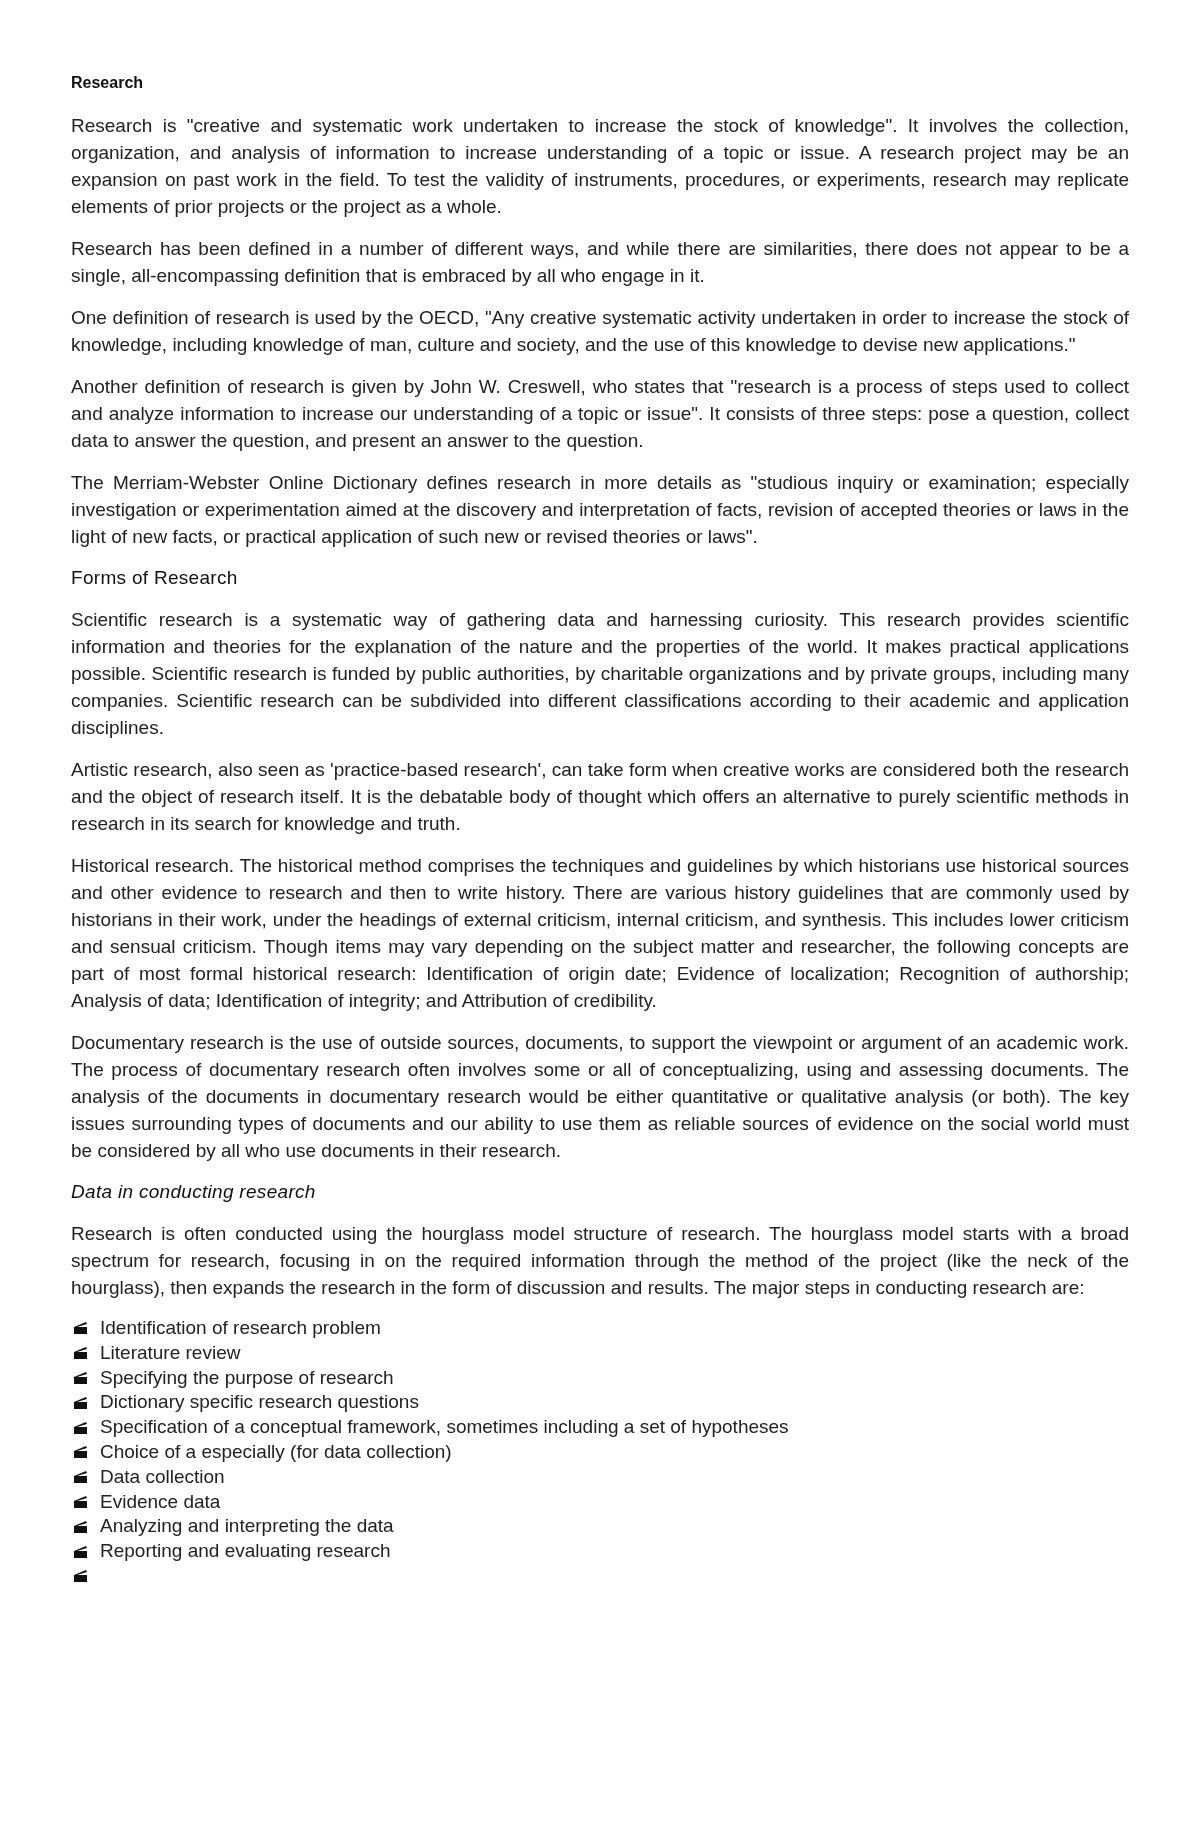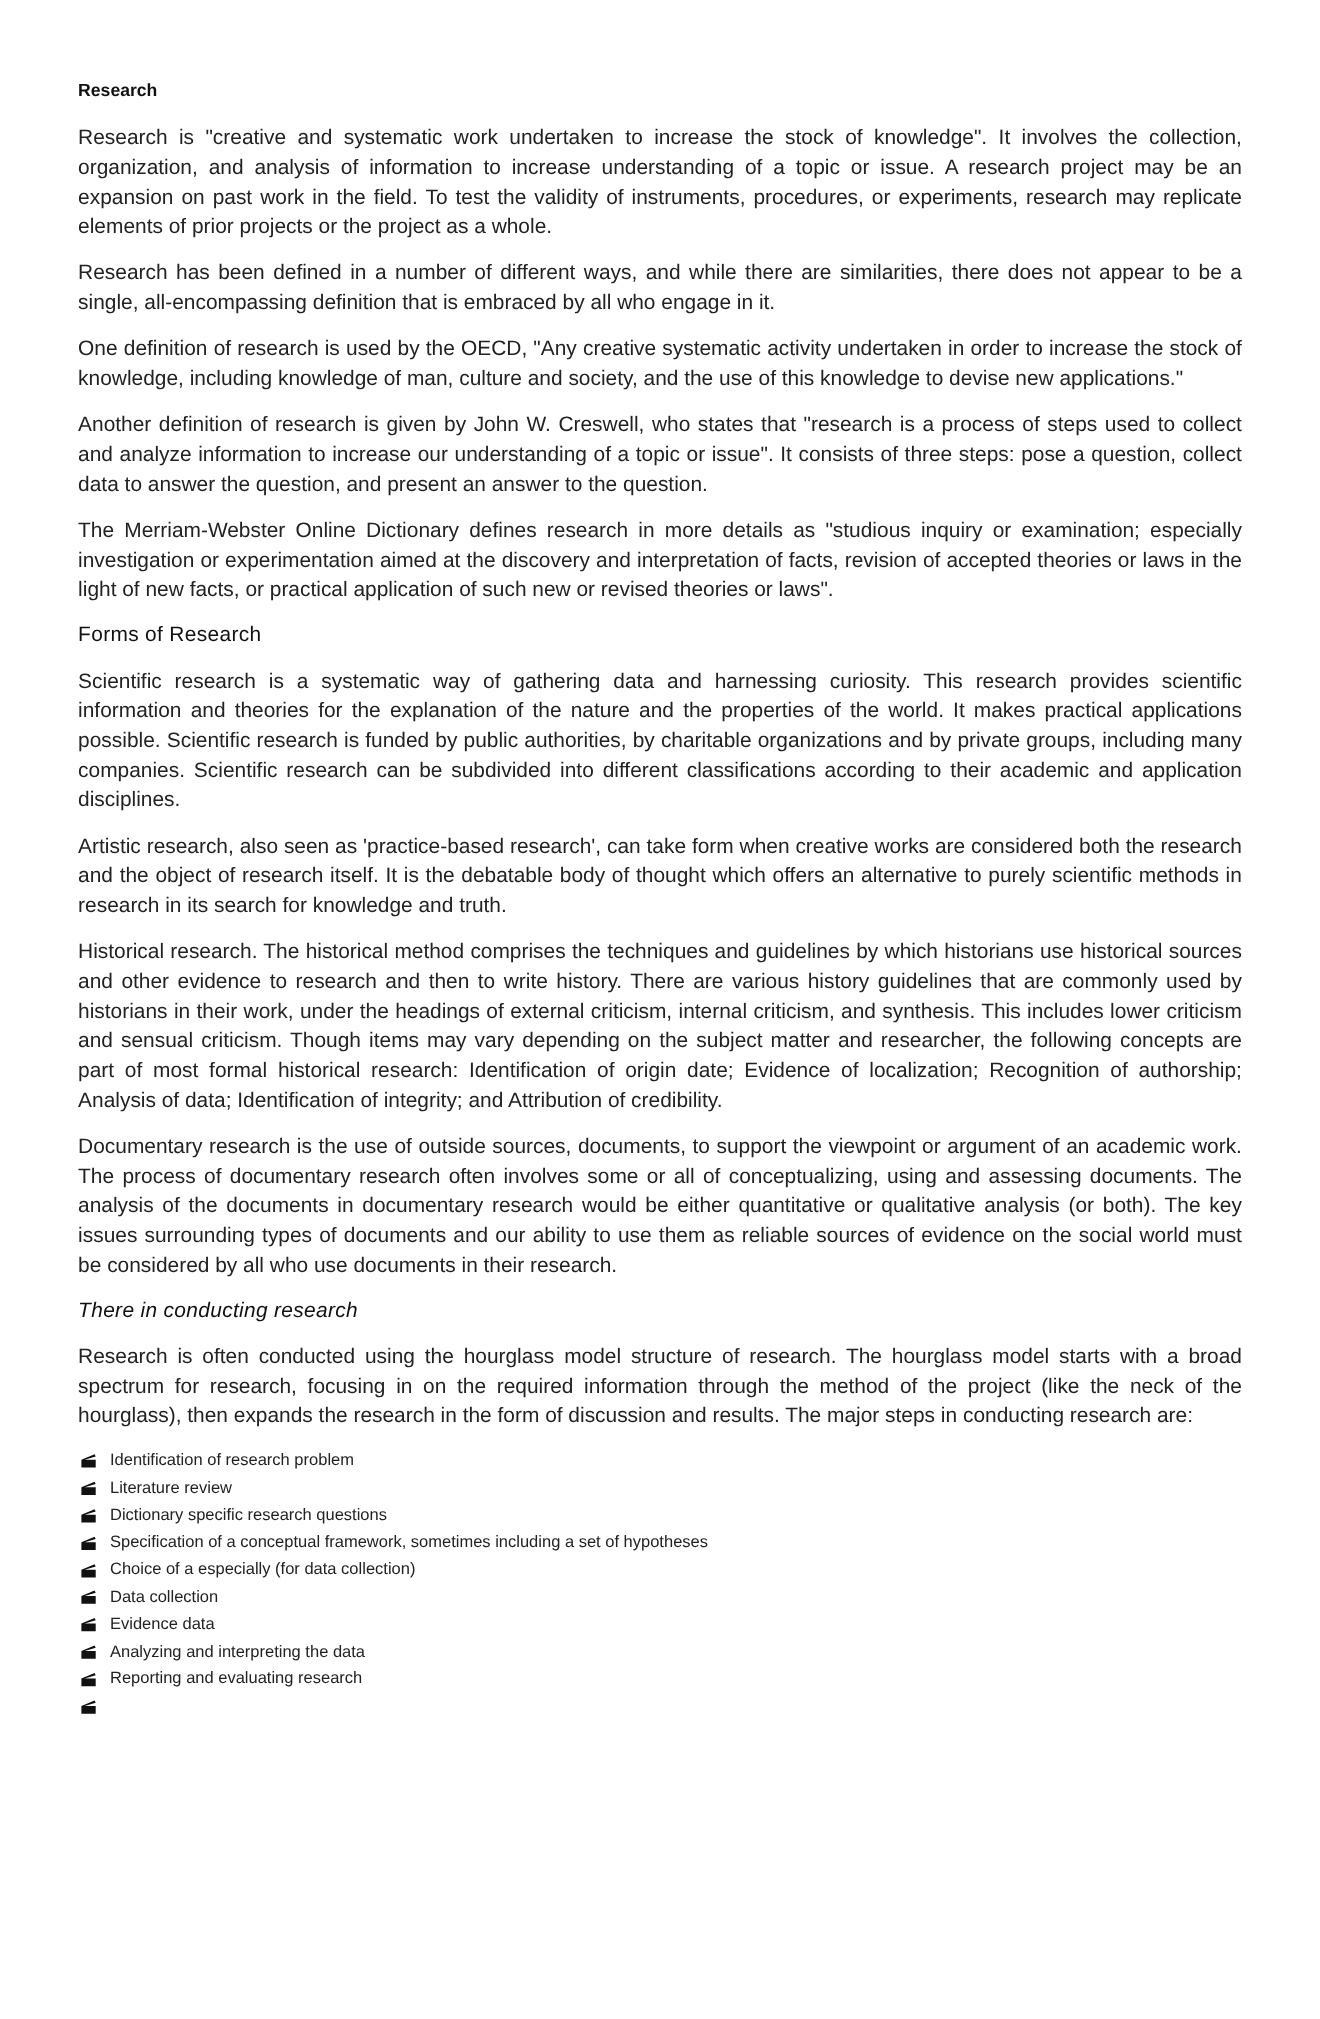--- a/index.html
+++ b/index.html
@@ -47,21 +47,21 @@
     color: #222;
   }
   ul.steps {
     list-style: none;
     margin: 0;
     padding: 0;
   }
   ul.steps li {
     display: flex;
     align-items: center;
-    font-size: 15px;
+    font-size: 19px;
     line-height: 24.8px;
     height: 24.8px;
     color: #222;
   }
   .bullet {
     width: 15px;
     height: 14px;
     margin-right: 12px;
     margin-left: 2px;
     flex: 0 0 auto;
@@ -80,39 +80,47 @@
   <p class="para">One definition of research is used by the OECD, "Any creative systematic activity undertaken in order to increase the stock of knowledge, including knowledge of man, culture and society, and the use of this knowledge to devise new applications."</p>
   <p class="para">Another definition of research is given by John W. Creswell, who states that "research is a process of steps used to collect and analyze information to increase our understanding of a topic or issue". It consists of three steps: pose a question, collect data to answer the question, and present an answer to the question.</p>
   <p class="para">The Merriam-Webster Online Dictionary defines research in more details as "studious inquiry or examination; especially investigation or experimentation aimed at the discovery and interpretation of facts, revision of accepted theories or laws in the light of new facts, or practical application of such new or revised theories or laws".</p>
 
   <h2 class="section-heading">Forms of Research</h2>
   <p class="para">Scientific research is a systematic way of gathering data and harnessing curiosity. This research provides scientific information and theories for the explanation of the nature and the properties of the world. It makes practical applications possible. Scientific research is funded by public authorities, by charitable organizations and by private groups, including many companies. Scientific research can be subdivided into different classifications according to their academic and application disciplines.</p>
   <p class="para">Artistic research, also seen as 'practice-based research', can take form when creative works are considered both the research and the object of research itself. It is the debatable body of thought which offers an alternative to purely scientific methods in research in its search for knowledge and truth.</p>
   <p class="para">Historical research. The historical method comprises the techniques and guidelines by which historians use historical sources and other evidence to research and then to write history. There are various history guidelines that are commonly used by historians in their work, under the headings of external criticism, internal criticism, and synthesis. This includes lower criticism and sensual criticism. Though items may vary depending on the subject matter and researcher, the following concepts are part of most formal historical research: Identification of origin date; Evidence of localization; Recognition of authorship; Analysis of data; Identification of integrity; and Attribution of credibility.</p>
   <p class="para">Documentary research is the use of outside sources, documents, to support the viewpoint or argument of an academic work. The process of documentary research often involves some or all of conceptualizing, using and assessing documents. The analysis of the documents in documentary research would be either quantitative or qualitative analysis (or both). The key issues surrounding types of documents and our ability to use them as reliable sources of evidence on the social world must be considered by all who use documents in their research.</p>
 
-  <h2 class="section-heading italic">There in conducting research</h2>
+  <h2 class="section-heading italic">Data in conducting research</h2>
   <p class="para">Research is often conducted using the hourglass model structure of research. The hourglass model starts with a broad spectrum for research, focusing in on the required information through the method of the project (like the neck of the hourglass), then expands the research in the form of discussion and results. The major steps in conducting research are:</p>
 
   <ul class="steps">
     <li>
       <span class="bullet">
           <svg width="15" height="14" viewBox="0 0 15 14">
             <path d="M1 6 L13 1 L14 3 L4 6 L14 6 L14 13 L1 13 Z" fill="#111"></path>
           </svg>
         </span>
       <span>Identification of research problem</span>
     </li>
     <li>
       <span class="bullet">
           <svg width="15" height="14" viewBox="0 0 15 14">
             <path d="M1 6 L13 1 L14 3 L4 6 L14 6 L14 13 L1 13 Z" fill="#111"></path>
           </svg>
         </span>
       <span>Literature review</span>
+    </li>
+    <li>
+      <span class="bullet">
+          <svg width="15" height="14" viewBox="0 0 15 14">
+            <path d="M1 6 L13 1 L14 3 L4 6 L14 6 L14 13 L1 13 Z" fill="#111"></path>
+          </svg>
+        </span>
+      <span>Specifying the purpose of research</span>
     </li>
     <li>
       <span class="bullet">
           <svg width="15" height="14" viewBox="0 0 15 14">
             <path d="M1 6 L13 1 L14 3 L4 6 L14 6 L14 13 L1 13 Z" fill="#111"></path>
           </svg>
         </span>
       <span>Dictionary specific research questions</span>
     </li>
     <li>

